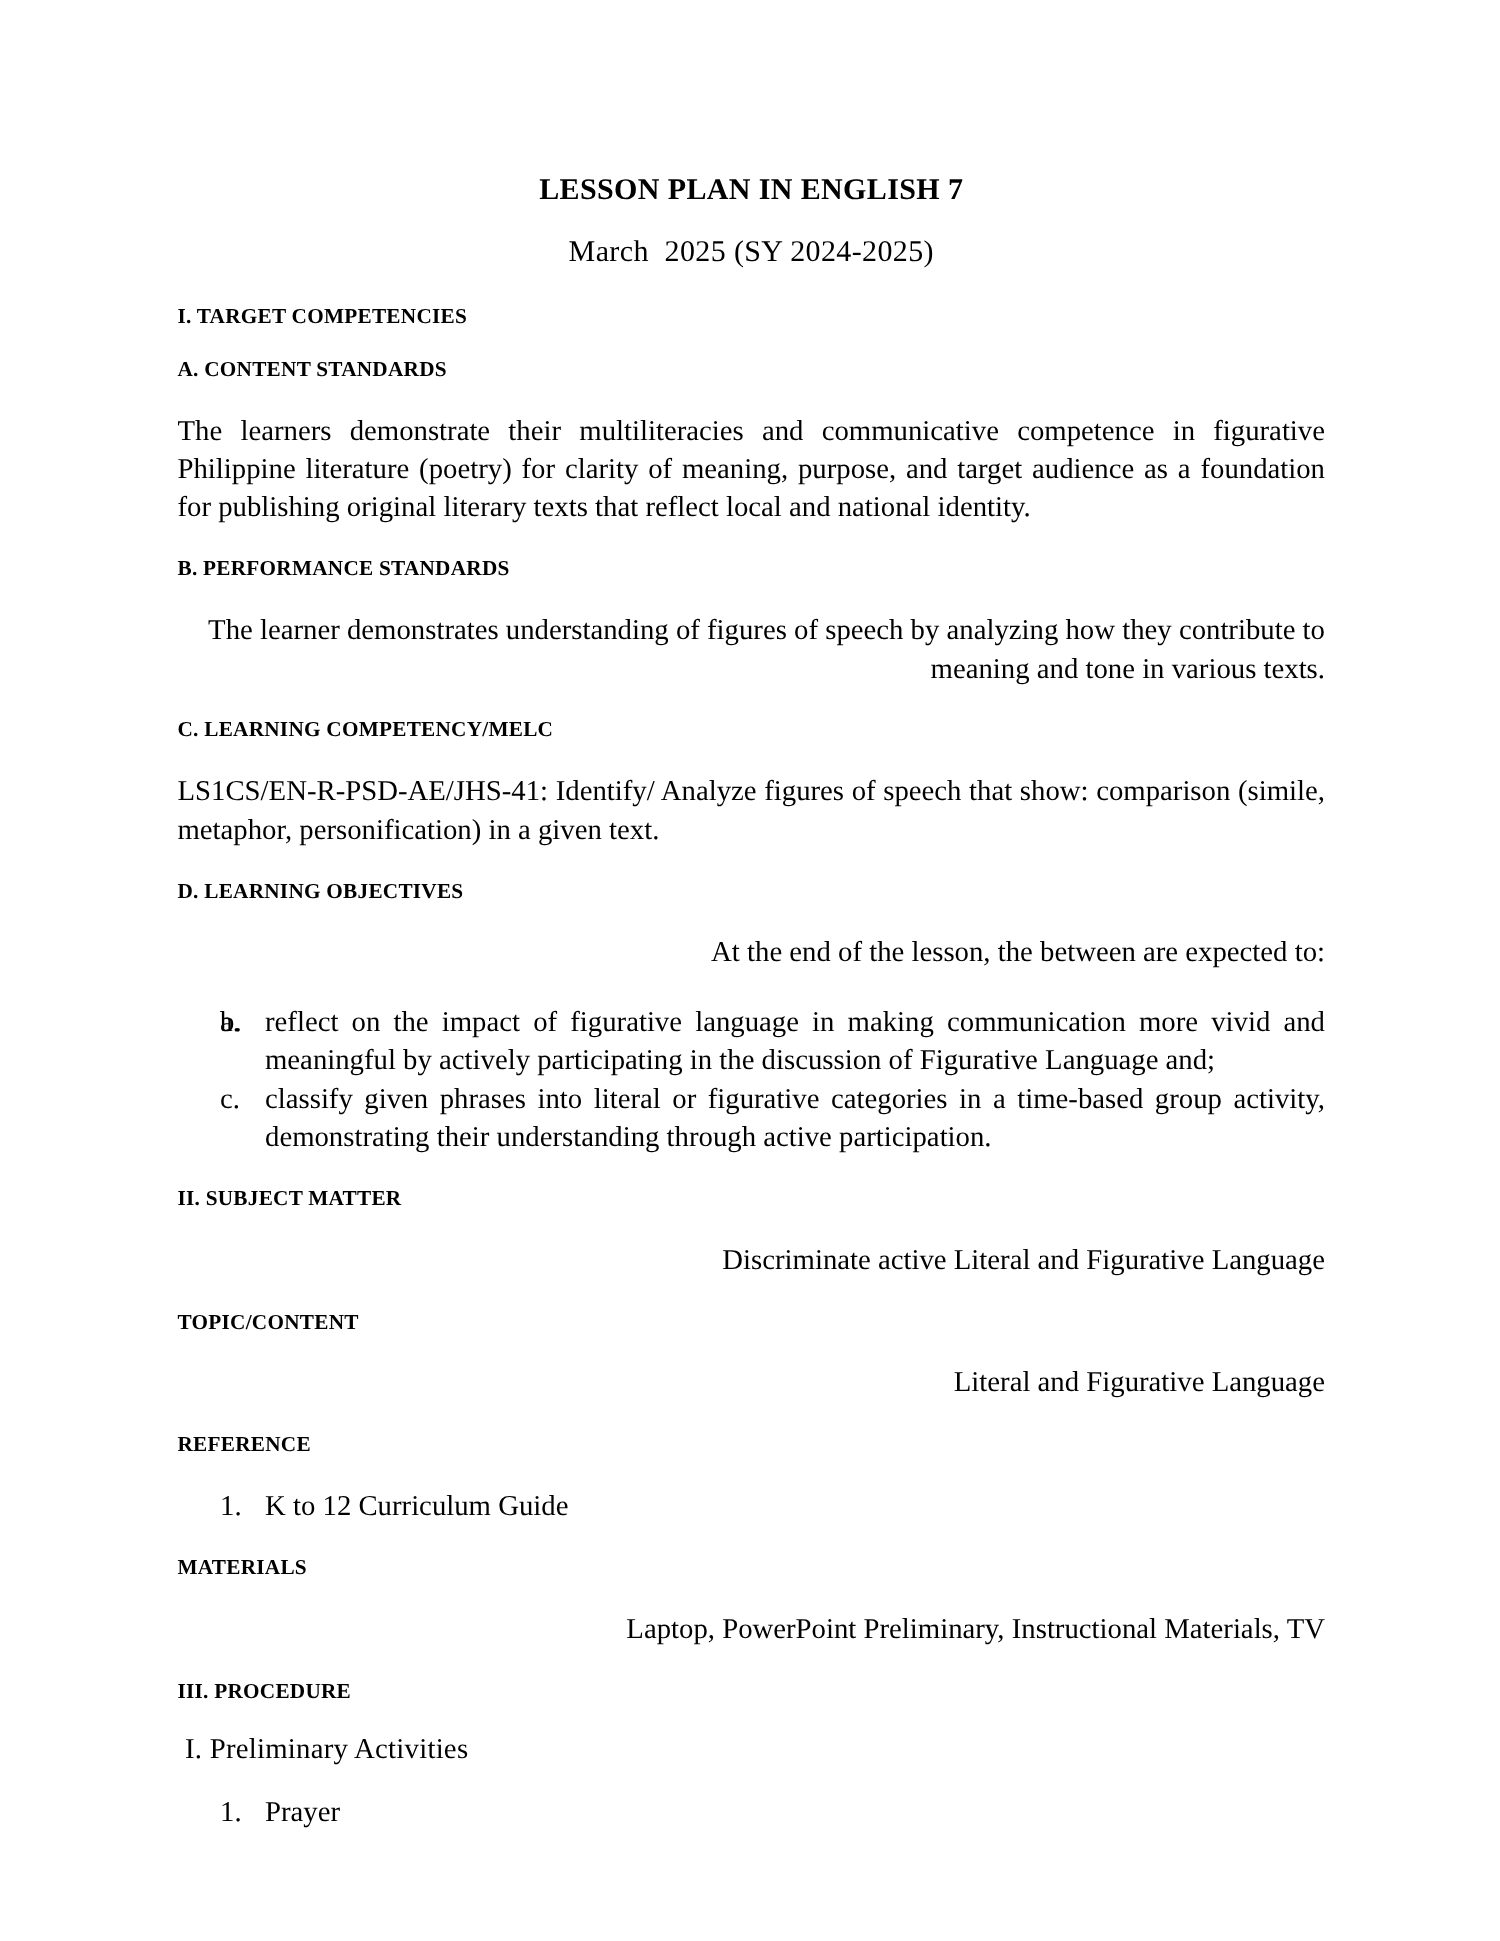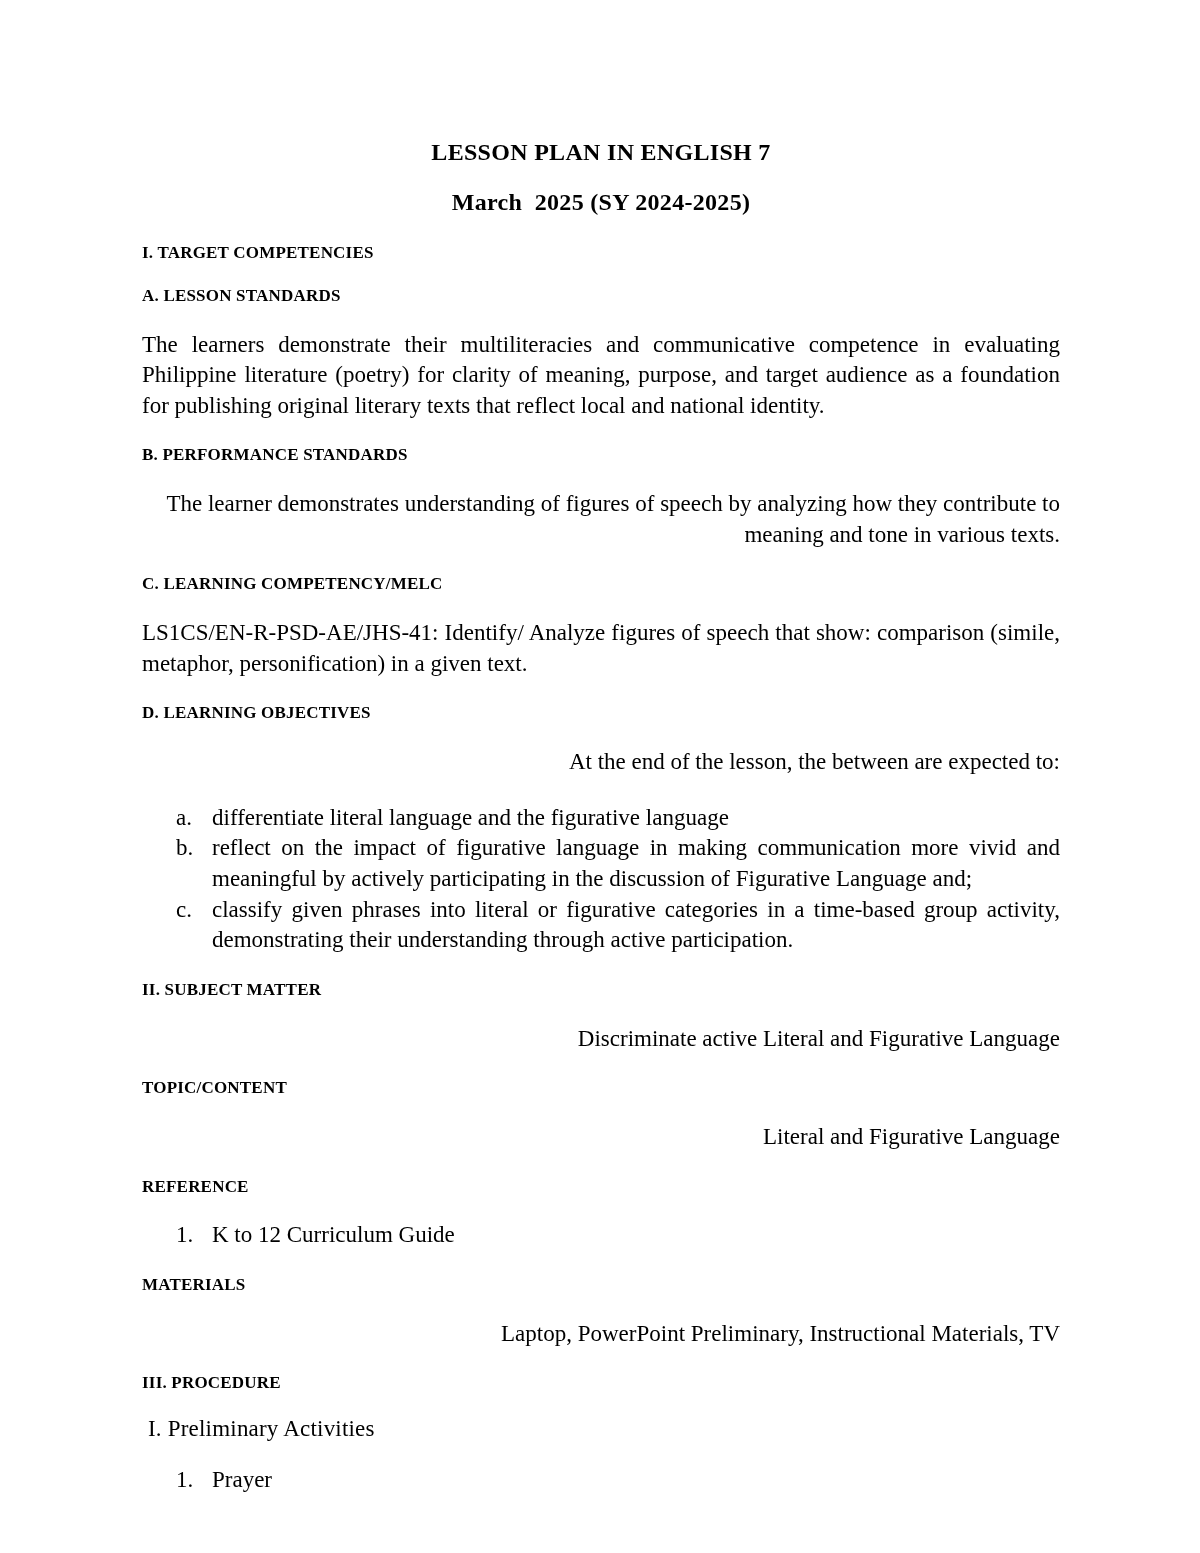--- a/index.html
+++ b/index.html
@@ -39,21 +39,21 @@
   .title {
     text-align: center;
     font-weight: bold;
     font-size: 24px;
     letter-spacing: 0.3px;
     margin: 0 0 26px 0;
     line-height: 1.0;
   }
   .subtitle {
     text-align: center;
-    font-weight: bold;
+    font-weight: normal;
     font-size: 24px;
     letter-spacing: 0.3px;
     margin: 0 0 30px 0;
     line-height: 1.0;
     white-space: pre;
   }
   .heading {
     font-weight: bold;
     font-size: 17px;
     letter-spacing: 0.2px;
@@ -119,36 +119,35 @@
 <body>
 
 <div class="page">
   <div class="content">
 
     <div class="title">LESSON PLAN IN ENGLISH 7</div>
     <div class="subtitle">March  2025 (SY 2024-2025)</div>
 
     <div class="heading">I. TARGET COMPETENCIES</div>
 
-    <div class="heading">A. LESSON STANDARDS</div>
-    <p class="para justify">The learners demonstrate their multiliteracies and communicative competence in evaluating Philippine literature (poetry) for clarity of meaning, purpose, and target audience as a foundation for publishing original literary texts that reflect local and national identity.</p>
+    <div class="heading">A. CONTENT STANDARDS</div>
+    <p class="para justify">The learners demonstrate their multiliteracies and communicative competence in figurative Philippine literature (poetry) for clarity of meaning, purpose, and target audience as a foundation for publishing original literary texts that reflect local and national identity.</p>
 
     <div class="heading">B. PERFORMANCE STANDARDS</div>
     <p class="para">The learner demonstrates understanding of figures of speech by analyzing how they contribute to meaning and tone in various texts.</p>
 
     <div class="heading">C. LEARNING COMPETENCY/MELC</div>
     <p class="para justify">LS1CS/EN-R-PSD-AE/JHS-41: Identify/ Analyze figures of speech that show: comparison (simile, metaphor, personification) in a given text.</p>
 
     <div class="heading">D. LEARNING OBJECTIVES</div>
     <p class="para">At the end of the lesson, the between are expected to:</p>
 
     <ol class="lst alpha">
       <li>
         <span class="marker">a.</span>
-        <span>differentiate literal language and the figurative language</span>
       </li>
       <li>
         <span class="marker">b.</span>
         <span>reflect on the impact of figurative language in making communication more vivid and meaningful by actively participating in the discussion of Figurative Language and;</span>
       </li>
       <li>
         <span class="marker">c.</span>
         <span>classify given phrases into literal or figurative categories in a time-based group activity, demonstrating their understanding through active participation.</span>
       </li>
     </ol>

